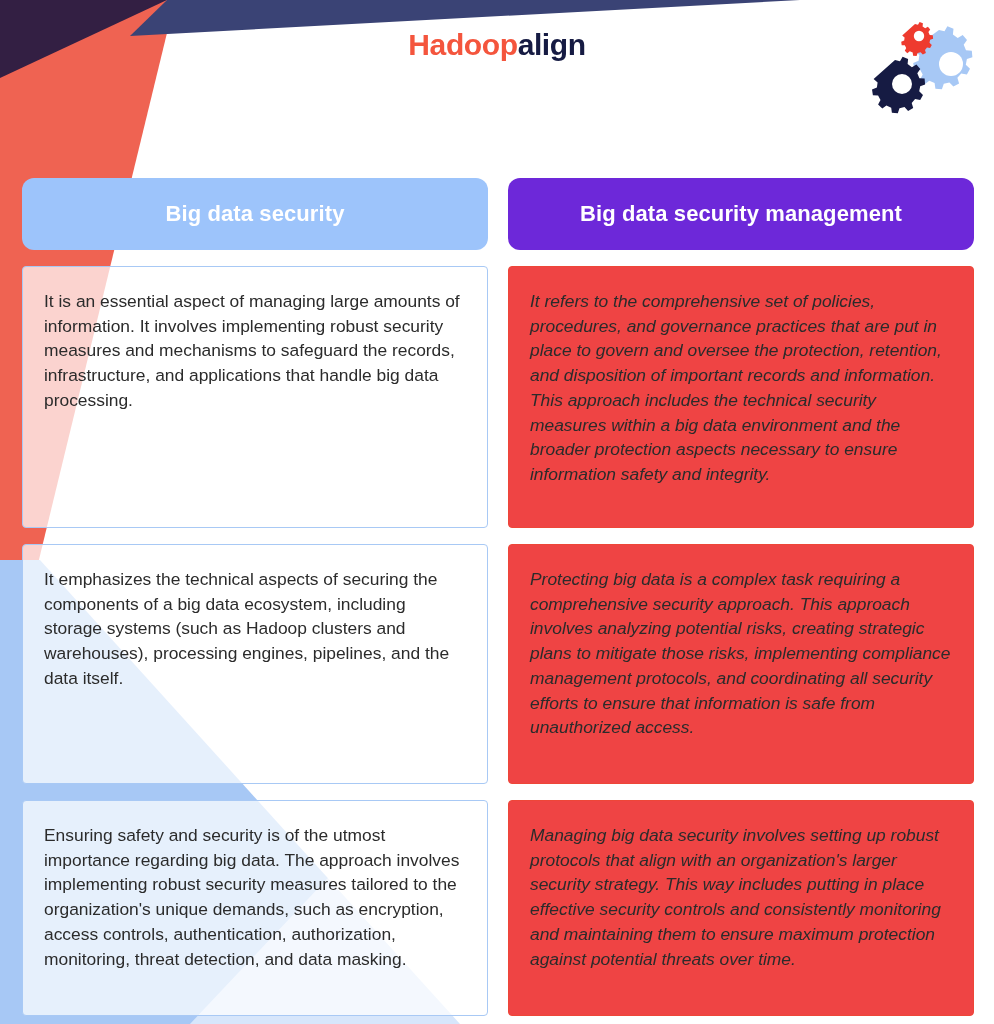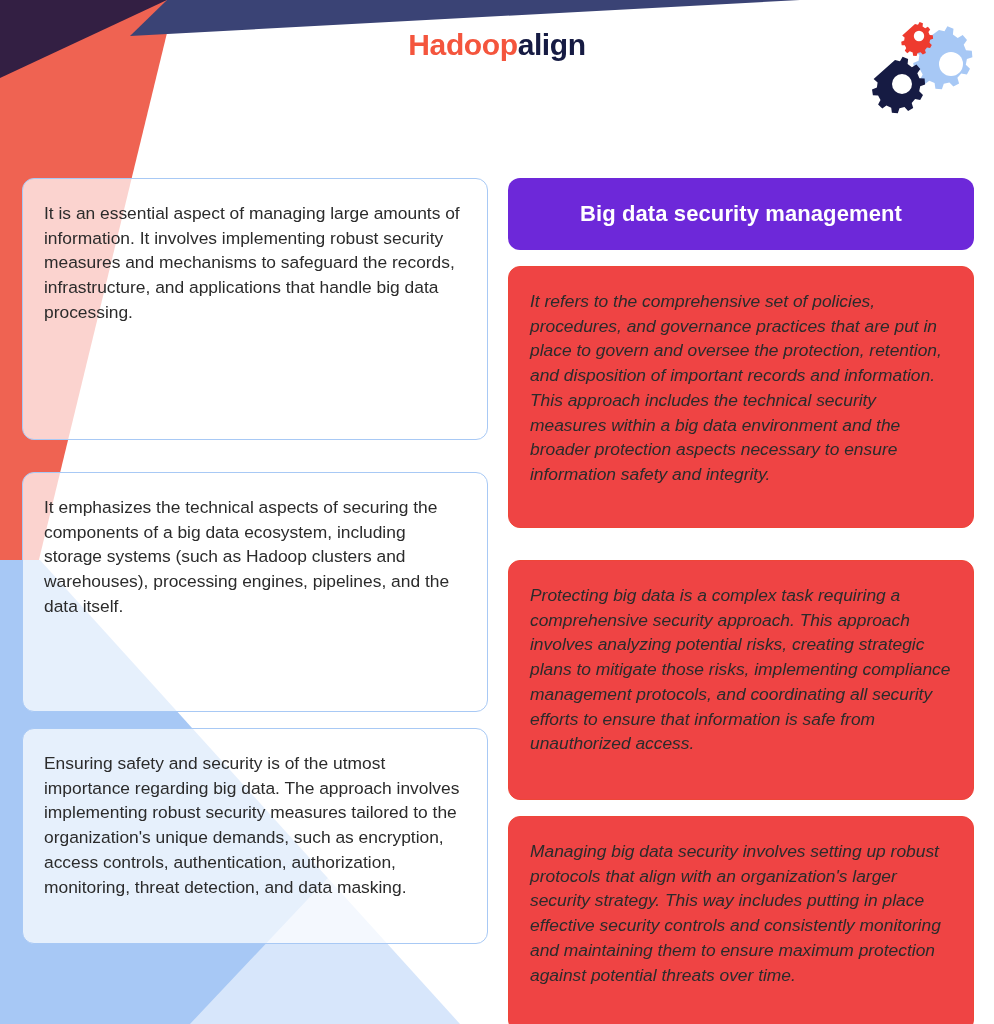--- a/index.html
+++ b/index.html
@@ -88,42 +88,42 @@
     font-size: 22px;
     font-weight: bold;
     letter-spacing: 0.1px;
     position: relative;
     z-index: 2;
   }
   .col-header.blue { background: #9DC4FB; }
   .col-header.red  { background: #6d28d9; }
 
   .card {
-    border-radius: 12px;
+    border-radius: 4px;
     padding: 22px 20px 20px 21px;
     box-sizing: border-box;
     font-size: 17.4px;
     line-height: 1.42;
     color: #2b2b2b;
     position: relative;
     z-index: 2;
     background: rgba(255,255,255,0.72);
   }
   .card.blue {
     border: 1.5px solid #A8C9F5;
   }
   .card.red {
     border: 1.5px solid #EE4638;
     background: #ef4444;
     font-style: italic;
   }
 
   
   .row1 { height: 262px; }
-  .row2 { height: 240px; margin-top: 16px; }
+  .row2 { height: 240px; }
   .row3 { height: 216px; }
 </style>
 </head>
 <body>
 
 <div class="page">
 
   <svg class="bg-layer" viewBox="0 0 994 1024" preserveAspectRatio="none" xmlns="http://www.w3.org/2000/svg">
 
     <polygon points="0,0 175,0 0,720" fill="#EF6352"></polygon>
@@ -156,20 +156,21 @@
     <g fill="#EE3B2F">
       <path d="M53 6 l3.0 0.7 1.6 -2.7 3.3 1.3 -0.3 3.1 2.6 1.9 2.7 -1.6 2.3 2.7 -1.8 2.6 1.3 2.9 3.1 0.3 0.3 3.5 -3.0 1.0 -0.6 3.1 2.3 2.2 -1.7 3.1 -3.1 -0.6 -2.0 2.4 0.9 3.0 -3.1 1.7 -2.2 -2.3 -3.0 0.7 -1.0 2.9 -3.5 -0.2 -0.4 -3.1 -2.9 -1.3 -2.5 1.9 -2.5 -2.4 1.4 -2.8 -1.4 -2.7 -3.1 -0.1 -0.5 -3.5 3.0 -1.2 0.4 -3.0 -2.4 -2.0z"></path>
     </g>
     <circle cx="57" cy="18" r="5.2" fill="#ffffff"></circle>
   </svg>
 
 
   <div class="grid">
 
     <div class="col">
+      <div class="col-header blue">Big data security</div>
       <div class="card blue row1">It is an essential aspect of managing large amounts of information. It involves implementing robust security measures and mechanisms to safeguard the records, infrastructure, and applications that handle big data processing.</div>
       <div class="card blue row2">It emphasizes the technical aspects of securing the components of a big data ecosystem, including storage systems (such as Hadoop clusters and warehouses), processing engines, pipelines, and the data itself.</div>
       <div class="card blue row3">Ensuring safety and security is of the utmost importance regarding big data. The approach involves implementing robust security measures tailored to the organization's unique demands, such as encryption, access controls, authentication, authorization, monitoring, threat detection, and data masking.</div>
     </div>
 
     <div class="col">
       <div class="col-header red">Big data security management</div>
       <div class="card red row1">It refers to the comprehensive set of policies, procedures, and governance practices that are put in place to govern and oversee the protection, retention, and disposition of important records and information. This approach includes the technical security measures within a big data environment and the broader protection aspects necessary to ensure information safety and integrity.</div>
       <div class="card red row2">Protecting big data is a complex task requiring a comprehensive security approach. This approach involves analyzing potential risks, creating strategic plans to mitigate those risks, implementing compliance management protocols, and coordinating all security efforts to ensure that information is safe from unauthorized access.</div>
       <div class="card red row3">Managing big data security involves setting up robust protocols that align with an organization's larger security strategy. This way includes putting in place effective security controls and consistently monitoring and maintaining them to ensure maximum protection against potential threats over time.</div>

